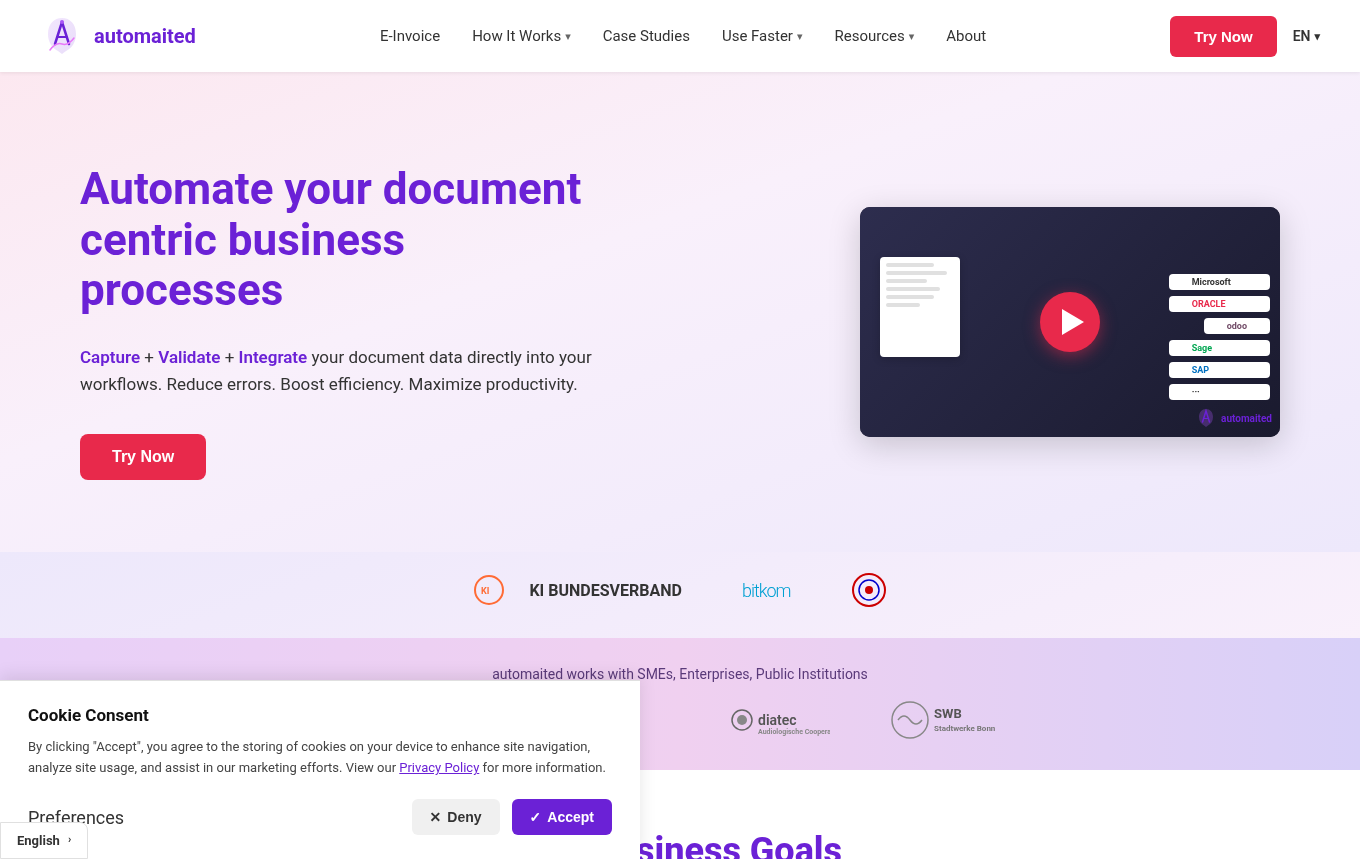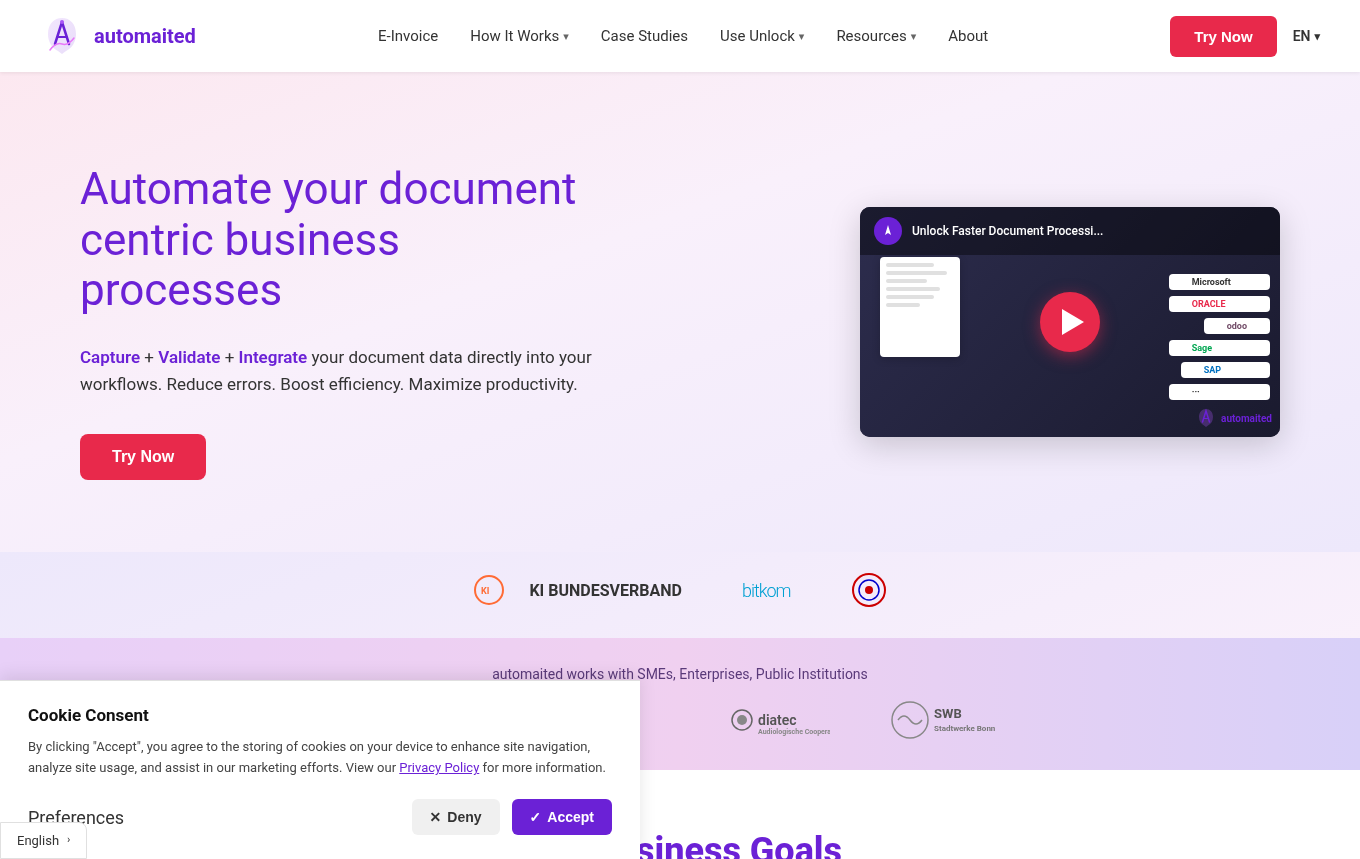--- a/index.html
+++ b/index.html
@@ -29,21 +29,21 @@
     .lang-selector .chevron { font-size: 11px; }
 
     
     .hero {
       background: linear-gradient(160deg, #fce8f0 0%, #f9f0fb 40%, #ede8fb 100%);
       padding: 60px 80px 40px 80px;
       display: flex; align-items: center; justify-content: space-between;
       min-height: 480px;
     }
     .hero-left { max-width: 520px; }
-    .hero-title { font-size: 44px; font-weight: 400; color: #6b21d6; line-height: 1.15; margin-bottom: 28px; }
+    .hero-title { font-size: 44px; font-weight: 700; color: #6b21d6; line-height: 1.15; margin-bottom: 28px; }
     .hero-subtitle { font-size: 17px; color: #333; line-height: 1.6; margin-bottom: 36px; }
     .hero-subtitle .kw { color: #6b21d6; font-weight: 600; }
     .btn-try-hero {
       background: #e8294b; color: #fff; border: none; padding: 14px 32px;
       border-radius: 8px; font-size: 16px; font-weight: 600; cursor: pointer;
     }
 
     
     .hero-video {
       width: 420px; height: 230px; border-radius: 10px; overflow: hidden;
@@ -146,21 +146,21 @@
       background: #6b21d6; border: none; padding: 10px 18px;
       border-radius: 6px; font-size: 14px; font-weight: 600; cursor: pointer; color: #fff;
     }
     .btn-icon { font-size: 14px; }
 
     
     .lang-badge {
       position: fixed; bottom: 0; left: 0;
       background: #fff; border: 1px solid #e0e0e0; border-radius: 0 8px 0 0;
       padding: 10px 16px; display: flex; align-items: flex-start; gap: 8px;
-      font-size: 13px; font-weight: 400; color: #333; z-index: 2000; cursor: pointer;
+      font-size: 13px; font-weight: 700; color: #333; z-index: 2000; cursor: pointer;
     }
     .lang-badge .chevron { font-size: 11px; }
   </style>
 </head>
 <body>
 
 <nav>
   <div class="nav-logo">
 
     <svg class="nav-logo-icon" viewBox="0 0 44 44">
@@ -181,21 +181,21 @@
   </div>
 
   <div class="nav-links">
     <a class="nav-link">E-Invoice</a>
     <a class="nav-link">
       <span>How It Works</span>
       <span class="chevron">▾</span>
     </a>
     <a class="nav-link">Case Studies</a>
     <a class="nav-link">
-      <span>Use Unlock</span>
+      <span>Use Faster</span>
       <span class="chevron">▾</span>
     </a>
     <a class="nav-link">
       <span>Resources</span>
       <span class="chevron">▾</span>
     </a>
     <a class="nav-link">About</a>
   </div>
 
   <div class="nav-right">
@@ -233,32 +233,24 @@
         <div class="doc-line" style="width:50%"></div>
       </div>
 
       <div class="video-play-btn"></div>
 
       <div class="video-integrations">
         <span class="vi-badge">Microsoft</span>
         <span class="vi-badge" style="color:#e8294b;">ORACLE</span>
         <span class="vi-badge" style="color:#714B67;margin-left:35px;">odoo</span>
         <span class="vi-badge" style="color:#00a651;">Sage</span>
-        <span class="vi-badge" style="color:#0070c0;margin-left:12px;">SAP</span>
+        <span class="vi-badge" style="color:#0070c0;">SAP</span>
         <span class="vi-badge">···</span>
       </div>
 
-      <div class="video-header">
-        <div class="video-logo-small">
-          <svg width="16" height="16" viewBox="0 0 16 16">
-              <path d="M8 2L5 12 8 10 11 12Z" fill="#fff"></path>
-            </svg>
-        </div>
-        <span class="video-title-text">Unlock Faster Document Processi...</span>
-      </div>
 
       <div style="position:absolute;bottom:8px;right:8px;display:flex;align-items:center;gap:4px;">
         <svg width="22" height="22" viewBox="0 0 44 44">
           <path d="M22 4 C14 4 8 10 8 20 C8 28 12 34 18 37 L22 40 L26 37 C32 34 36 28 36 20 C36 10 30 4 22 4Z" fill="#a855f7" opacity="0.3"></path>
           <path d="M15 30 L22 8 L29 30" stroke="#6b21d6" stroke-width="3" fill="none" stroke-linecap="round"></path>
           <path d="M17.5 23 L26.5 23" stroke="#6b21d6" stroke-width="2" stroke-linecap="round"></path>
         </svg>
         <span style="color:#6b21d6;font-size:10px;font-weight:700;">automaited</span>
       </div>
     </div>

